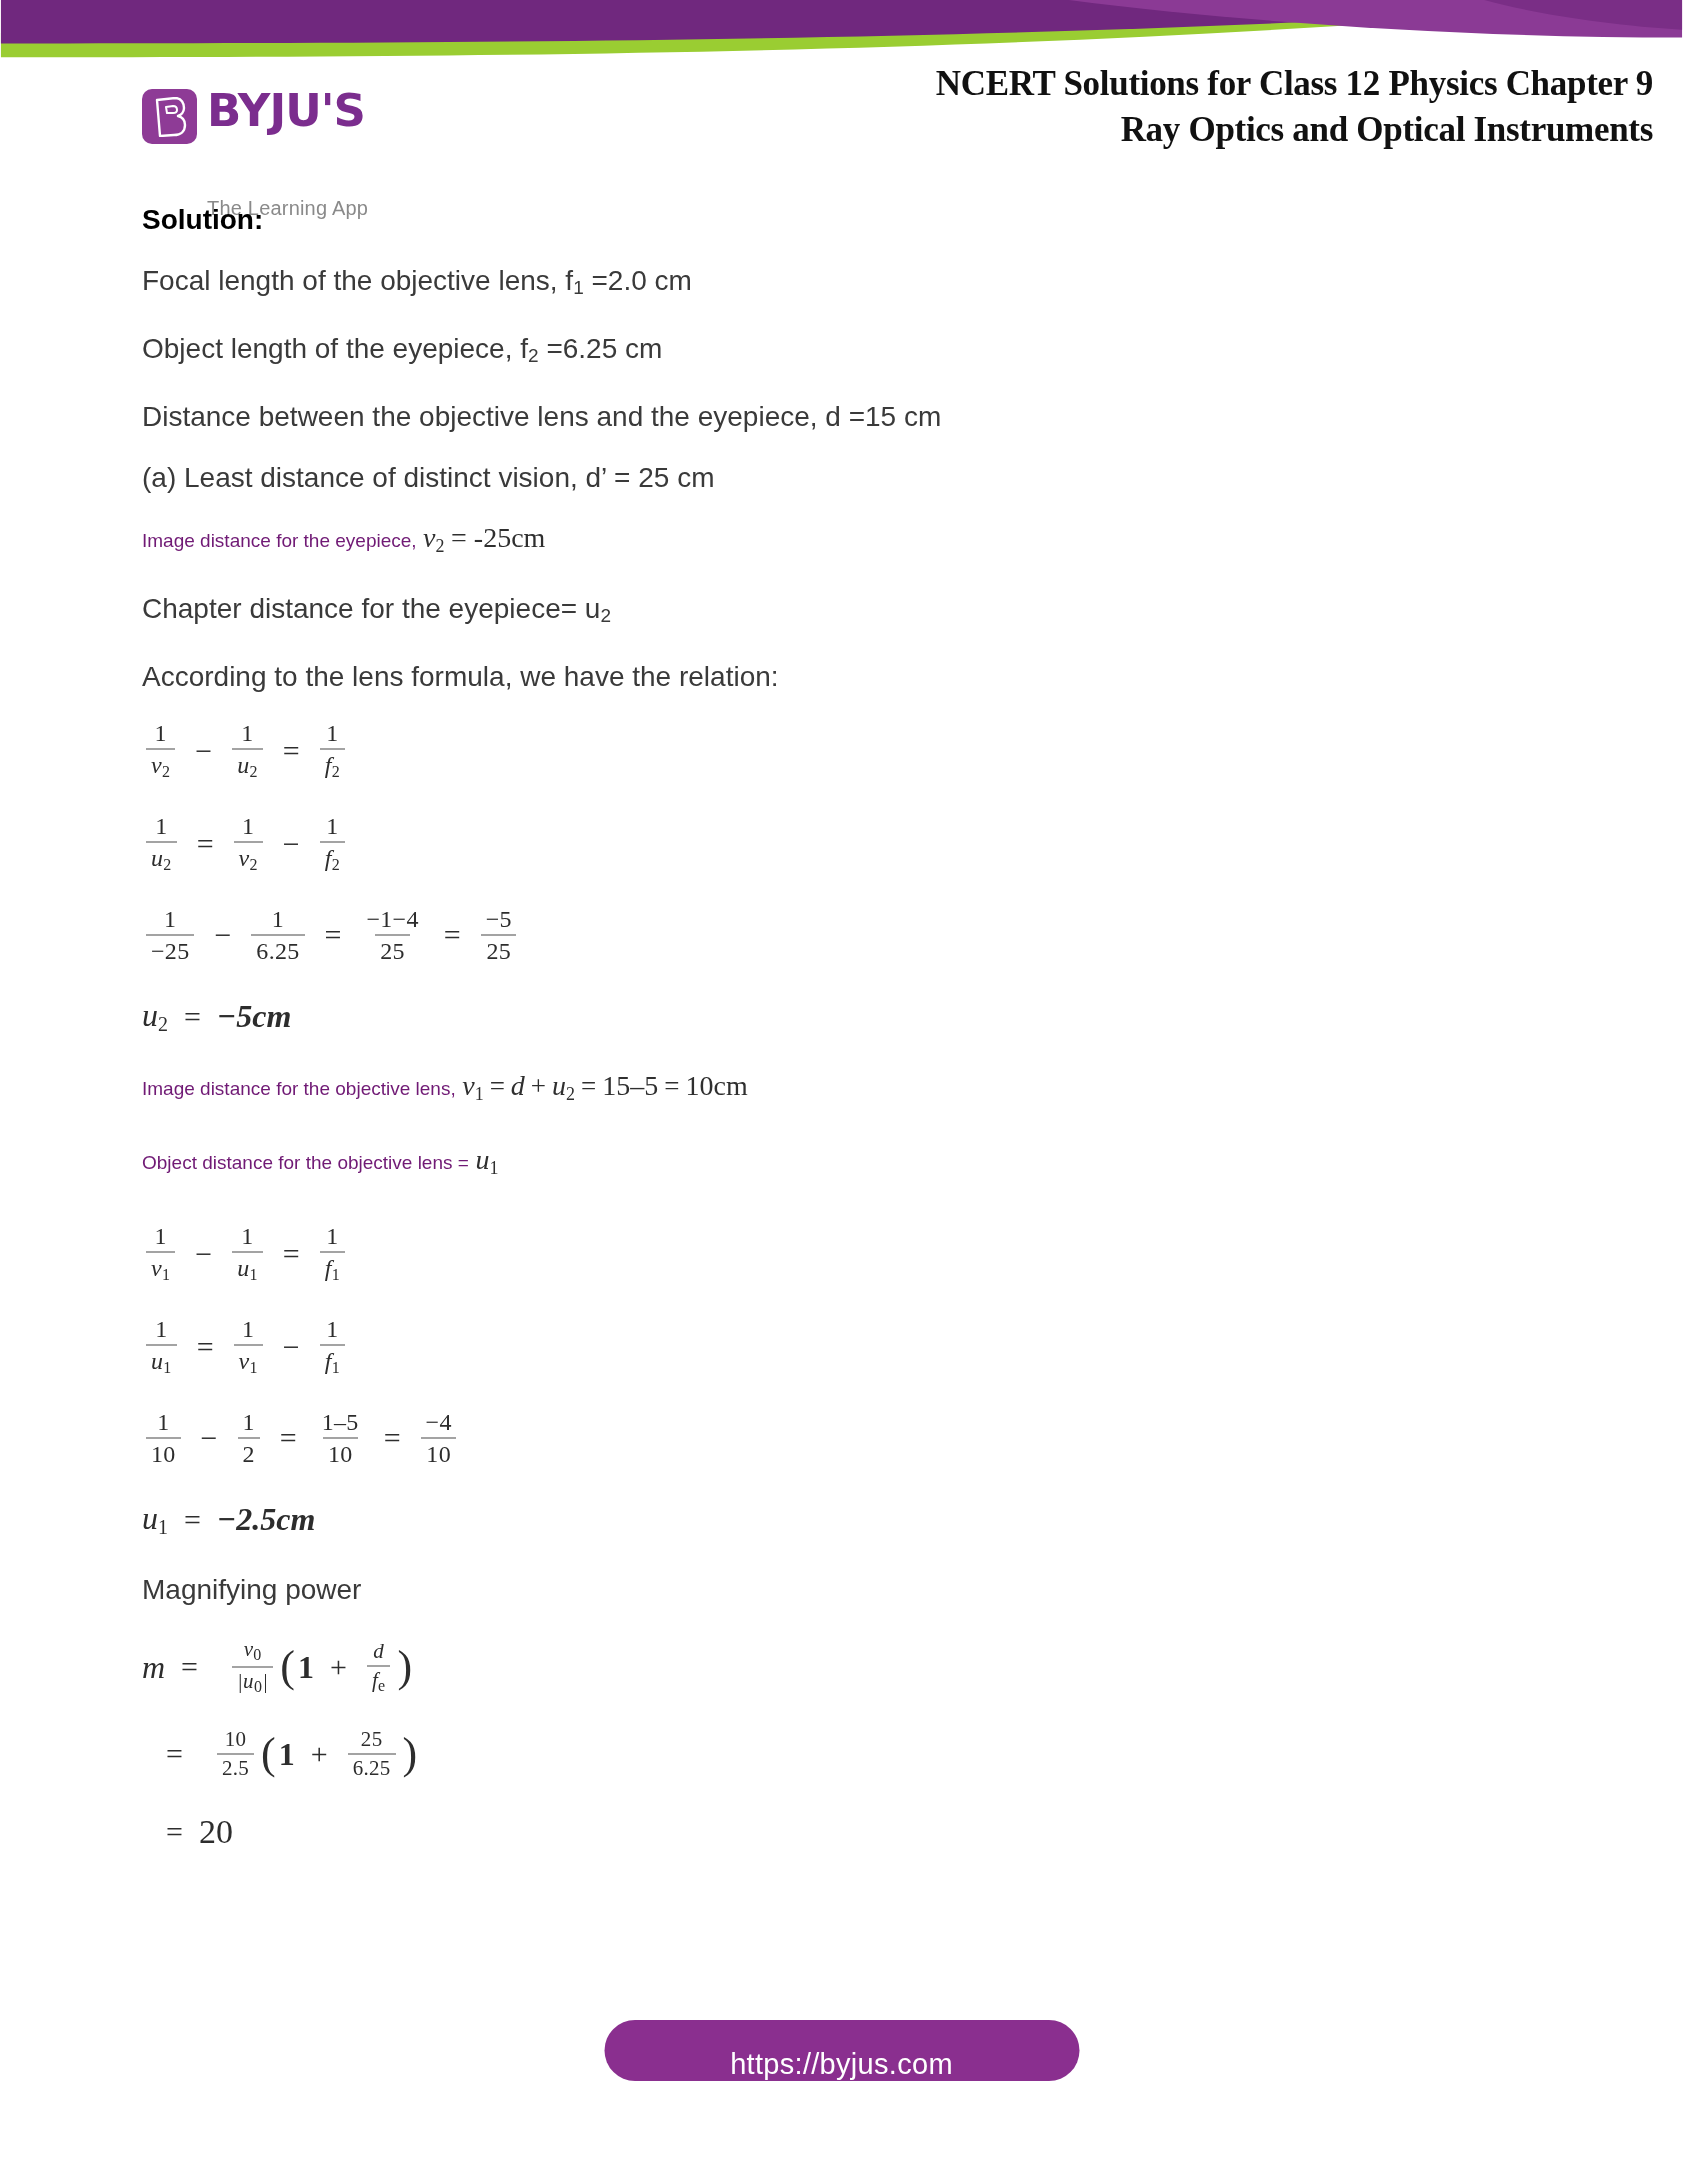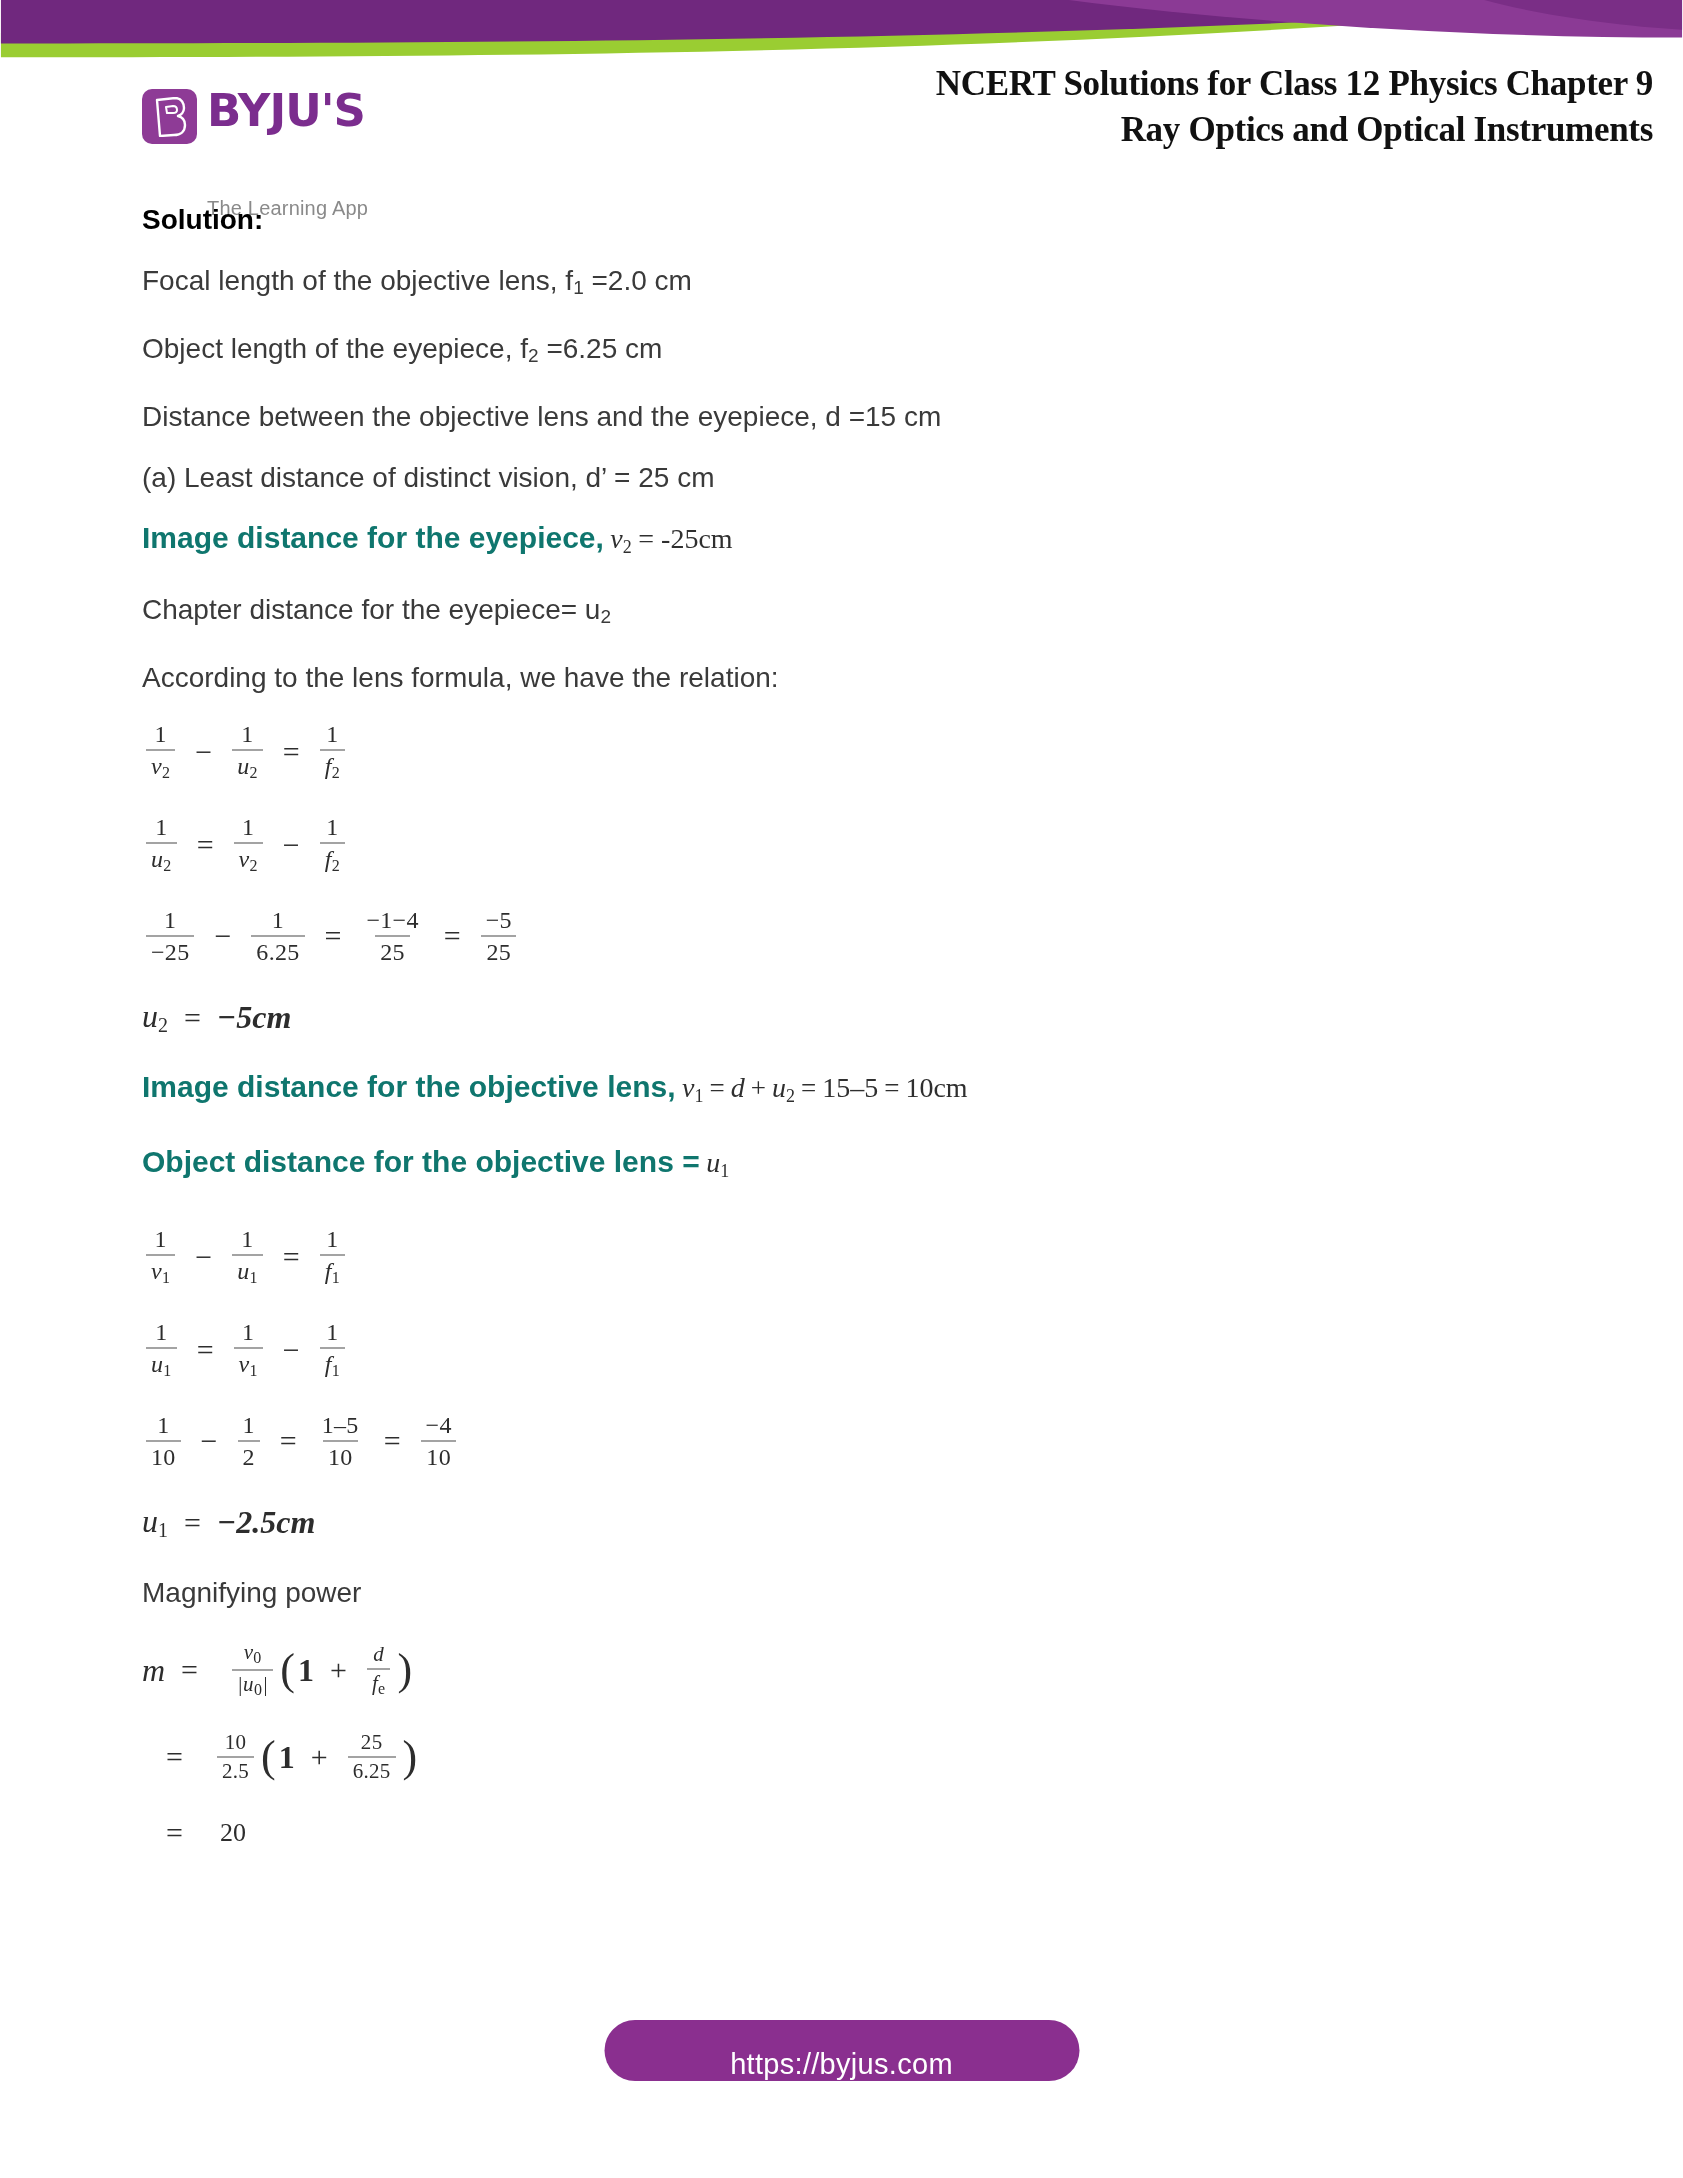--- a/index.html
+++ b/index.html
@@ -120,23 +120,22 @@
   .mathline {
     font-family: "Liberation Serif", serif;
     font-size: 26px;
     line-height: 32px;
     color: #3a3a3a;
     margin-bottom: 30px;
     white-space: nowrap;
   }
   .mathline .lead {
     font-family: "Liberation Sans", sans-serif;
-    font-size: 30px;
-    color: #0f766e;
-    font-weight: bold;
+    font-size: 19px;
+    color: #701a75;
   }
   .mathline .mv {
     font-family: "Liberation Serif", serif;
     font-style: italic;
     font-size: 28px;
     color: #2f2f2f;
   }
   .mathline .mv sub {
     font-style: normal;
     font-size: 18px;
@@ -467,21 +466,21 @@
       <span class="sign">+</span>
       <span class="frac small">
         <span class="fnum">25</span>
         <span class="fden">6.25</span>
       </span>
       <span class="paren">)</span>
     </div>
 
     <div class="eq" style="margin-left:8px; margin-top:26px;">
       <span class="eqs">=</span>
-      <span class="bignum" style="font-weight:normal; font-size:26px;margin-left:21px;">20</span>
+      <span class="bignum" style="font-weight:normal; font-size:34px;">20</span>
     </div>
 
   </div>
 
   <div class="footer-btn">
     <span>https://byjus.com</span>
   </div>
 
 </div>
 

